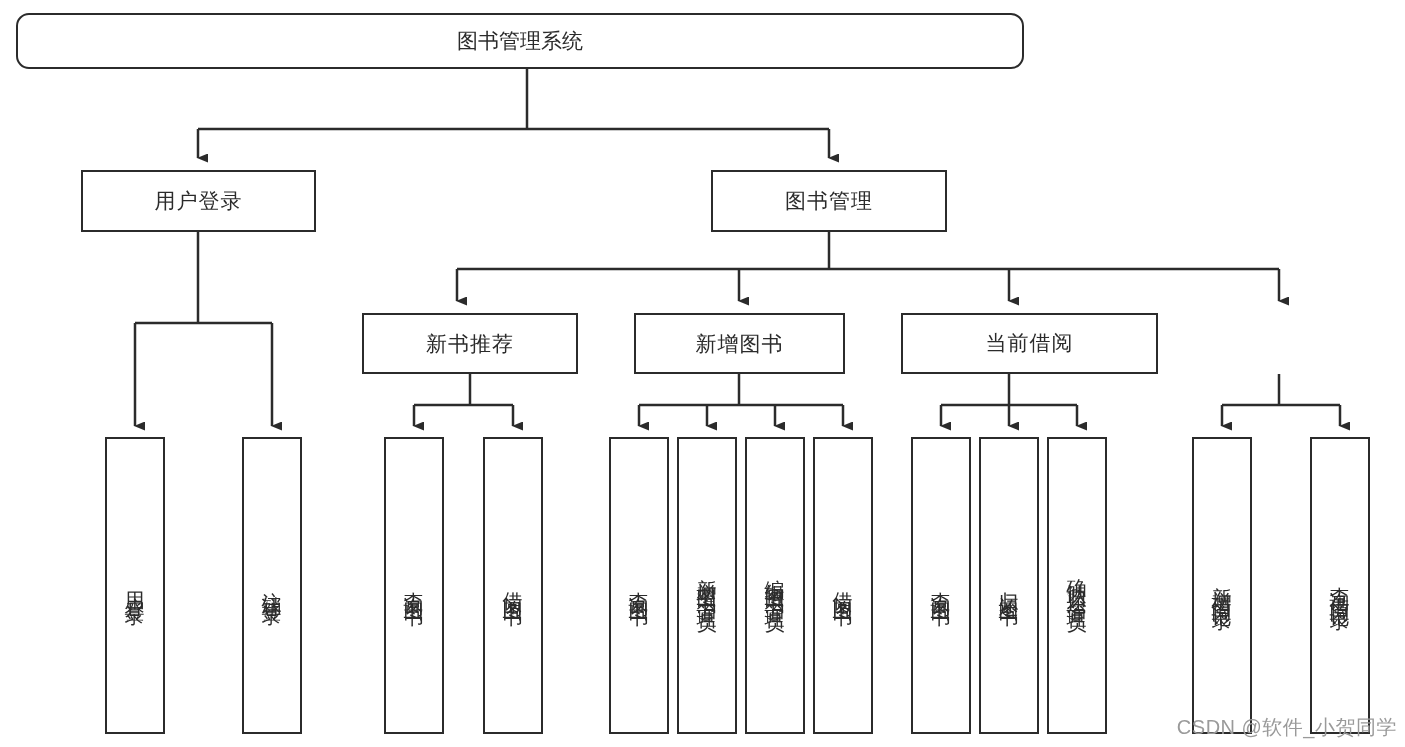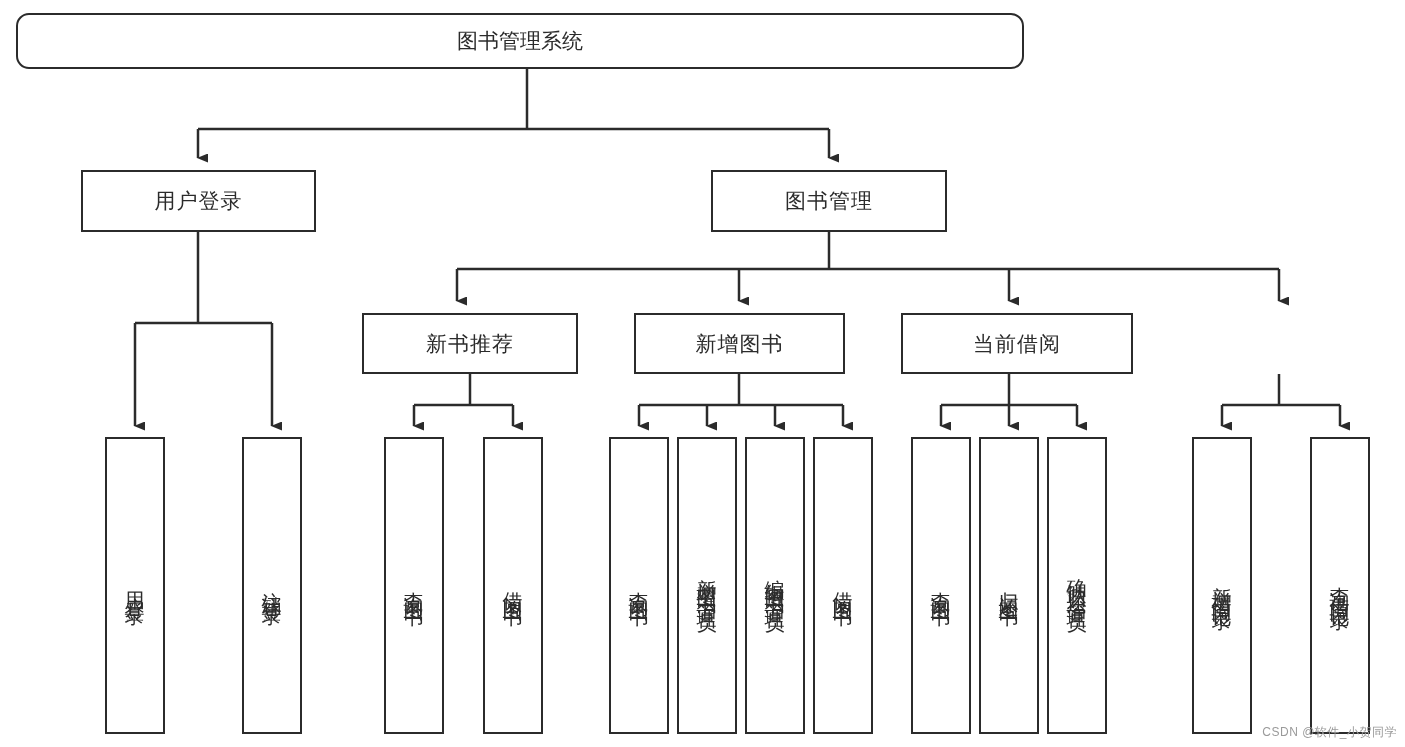--- a/index.html
+++ b/index.html
@@ -52,21 +52,21 @@
     letter-spacing: 5px;
     line-height: 1;
     white-space: nowrap;
     display: block;
     text-align: center;
   }
   .watermark {
     position: absolute;
     right: 8px;
     bottom: 6px;
-    font-size: 12px;
+    font-size: 20px;
     color: #9a9a9a;
     white-space: nowrap;
     letter-spacing: 0.5px;
   }
 </style>
 </head>
 <body>
 
 <div id="canvas">
 
@@ -131,21 +131,21 @@
   <div class="node h" style="left:711px; top:170px; width:236px; height:62px;">
     <span>图书管理</span>
   </div>
 
   <div class="node h" style="left:362px; top:313px; width:216px; height:61px;">
     <span>新书推荐</span>
   </div>
   <div class="node h" style="left:634px; top:313px; width:211px; height:61px;">
     <span>新增图书</span>
   </div>
-  <div class="node h" style="left:901px; top:313px; width:232px; height:61px;">
+  <div class="node h" style="left:901px; top:313px; width:257px; height:61px;font-family:Liberation Serif, serif;">
     <span>当前借阅</span>
   </div>
 
   <div class="node v" style="left:105px; top:437px; width:60px; height:297px;">
     <span class="vlabel">用户登录</span>
   </div>
   <div class="node v" style="left:242px; top:437px; width:60px; height:297px;">
     <span class="vlabel">注销登录</span>
   </div>
 

